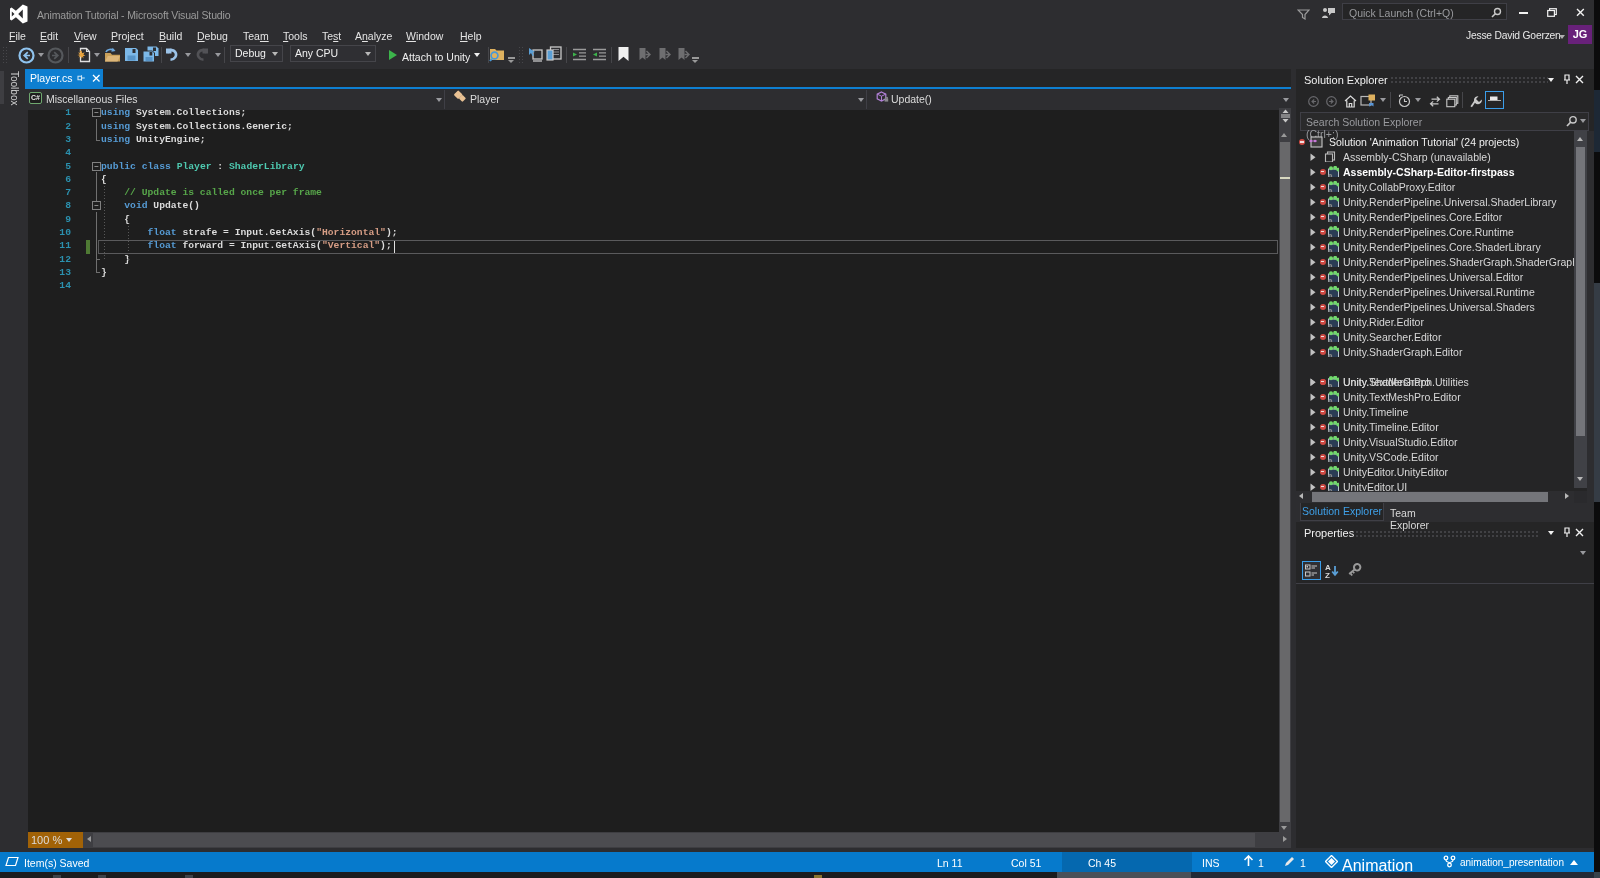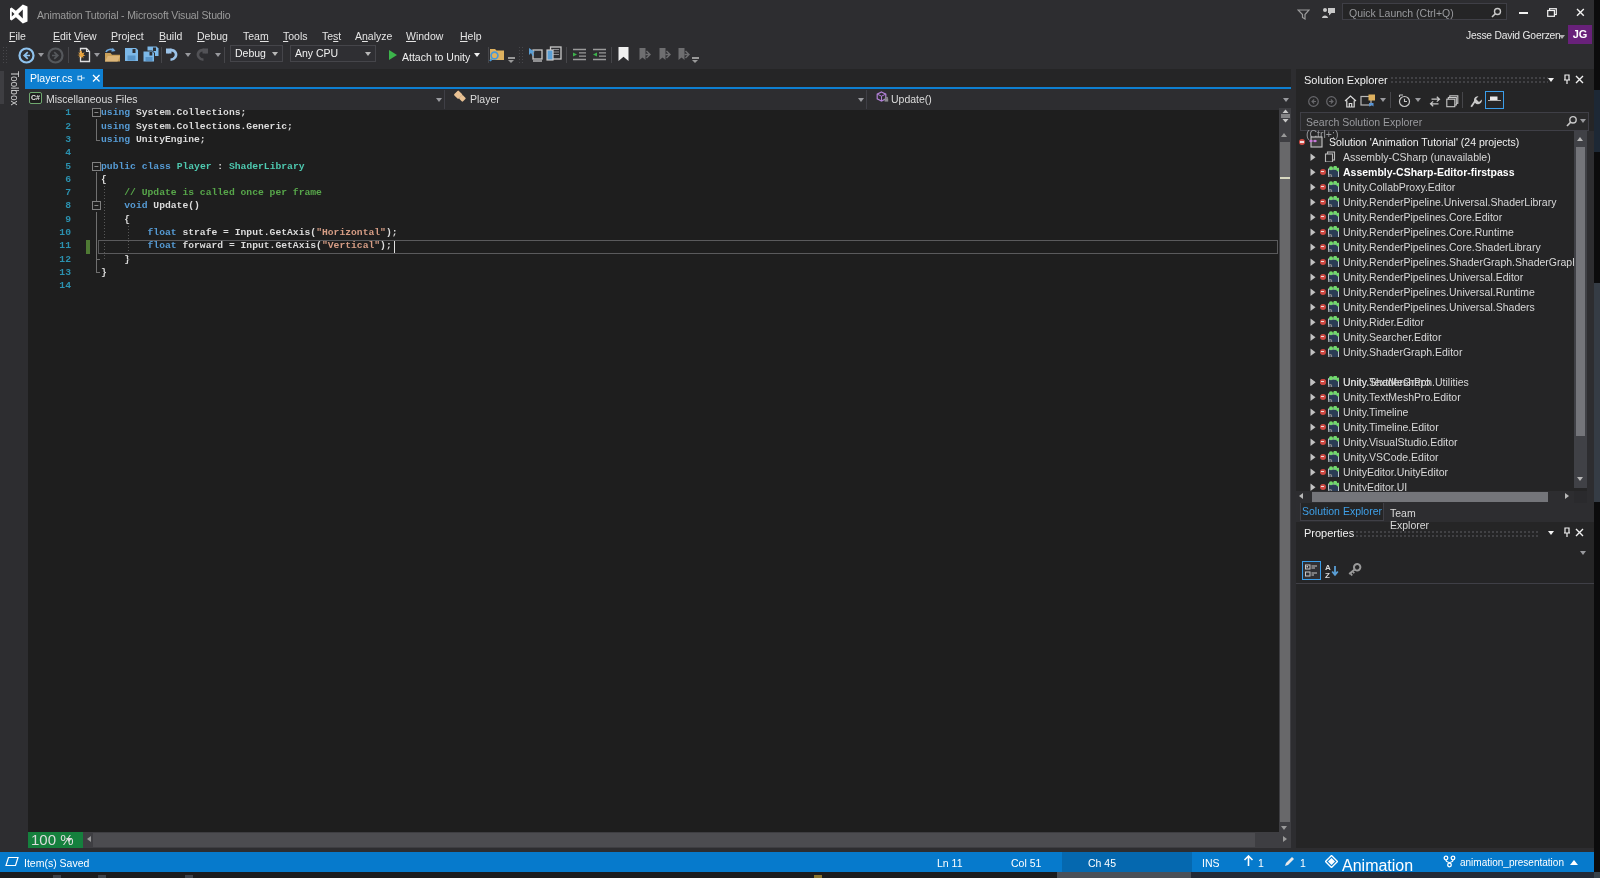--- a/index.html
+++ b/index.html
@@ -58,21 +58,21 @@
       <rect x="2.6" y="0.7" width="6.7" height="5.8" fill="none" stroke="#f1f1f1" stroke-width="1.2"></rect>
       <rect x="0.7" y="2.5" width="6.7" height="5.8" fill="#2d2d30" stroke="#f1f1f1" stroke-width="1.2"></rect>
     </svg>
   <svg class="abs" style="left:1576px;top:8px;" width="9" height="9">
       <path d="M1 1 L7.8 7.8 M7.8 1 L1 7.8" stroke="#f1f1f1" stroke-width="1.4"></path>
     </svg>
 
   <div class="abs" style="left:0;top:28px;width:1594px;height:16px;background:#2d2d30;"></div>
   <div id="menus" class="abs" style="left:0;top:30px;height:15px;font-size:10.5px;color:#e4e4e4;">
       <span style="position:absolute;left:9px;top:0;"><span style="text-decoration:underline">F</span>ile</span>
-      <span style="position:absolute;left:53px;top:0;"><span style="text-decoration:underline">E</span>dit</span>
+      <span style="position:absolute;left:40px;top:0;"><span style="text-decoration:underline">E</span>dit</span>
       <span style="position:absolute;left:74px;top:0;"><span style="text-decoration:underline">V</span>iew</span>
       <span style="position:absolute;left:111px;top:0;"><span style="text-decoration:underline">P</span>roject</span>
       <span style="position:absolute;left:159px;top:0;"><span style="text-decoration:underline">B</span>uild</span>
       <span style="position:absolute;left:197px;top:0;"><span style="text-decoration:underline">D</span>ebug</span>
       <span style="position:absolute;left:243px;top:0;">Tea<span style="text-decoration:underline">m</span></span>
       <span style="position:absolute;left:283px;top:0;"><span style="text-decoration:underline">T</span>ools</span>
       <span style="position:absolute;left:322px;top:0;">Te<span style="text-decoration:underline">s</span>t</span>
       <span style="position:absolute;left:355px;top:0;">A<span style="text-decoration:underline">n</span>alyze</span>
       <span style="position:absolute;left:406px;top:0;"><span style="text-decoration:underline">W</span>indow</span>
       <span style="position:absolute;left:460px;top:0;"><span style="text-decoration:underline">H</span>elp</span>
@@ -276,21 +276,21 @@
       <path d="M5.5 0.5 L8.5 4 H2.5 Z" fill="#c8c8c8"></path>
       <path d="M1 6 H10 M1 8 H10" stroke="#c8c8c8" stroke-width="1.2"></path>
       <path d="M5.5 13.5 L8.5 10 H2.5 Z" fill="#c8c8c8"></path>
     </svg>
   <div class="caret" style="left:1281px;top:133px;transform:rotate(180deg);border-top-color:#999;"></div>
   <div class="abs" style="left:1280px;top:142px;width:10px;height:680px;background:#68686a;"></div>
   <div class="abs" style="left:1280px;top:177px;width:10px;height:2px;background:#d8d8c0;"></div>
   <div class="caret" style="left:1281px;top:826px;border-top-color:#999;"></div>
 
   <div class="abs" style="left:28px;top:832px;width:1263px;height:16px;background:#3e3e42;"></div>
-  <div class="abs" style="left:28px;top:832px;width:55px;height:16px;background:#15803d;color:#dcdcdc;font-size:15px;line-height:16px;padding-left:3px;">100 %</div>
+  <div class="abs" style="left:28px;top:832px;width:55px;height:16px;background:#a16207;color:#dcdcdc;font-size:11px;line-height:16px;padding-left:3px;">100 %</div>
   <div class="caret" style="left:66px;top:838px;border-top-color:#dcdcdc;"></div>
   <div class="abs" style="left:83px;top:832px;width:16px;height:16px;background:#3e3e42;"></div>
   <div class="caret" style="left:86px;top:837px;transform:rotate(90deg);border-top-color:#999;"></div>
   <div class="abs" style="left:93px;top:833px;width:1162px;height:14px;background:#4c4c50;"></div>
   <div class="caret" style="left:1282px;top:837px;transform:rotate(-90deg);border-top-color:#999;"></div>
 
   <div class="abs" style="left:1296px;top:69px;width:298px;height:779px;background:#252526;"></div>
   <div class="abs" style="left:1291px;top:69px;width:5px;height:779px;background:#2d2d30;"></div>
   <div class="abs t11" style="left:1304px;top:74px;color:#f1f1f1;">Solution Explorer</div>
   <div class="abs" style="left:1390px;top:76px;width:158px;height:8px;background-image:radial-gradient(#414144 0.9px, transparent 1.1px);background-size:4px 4px;"></div>

